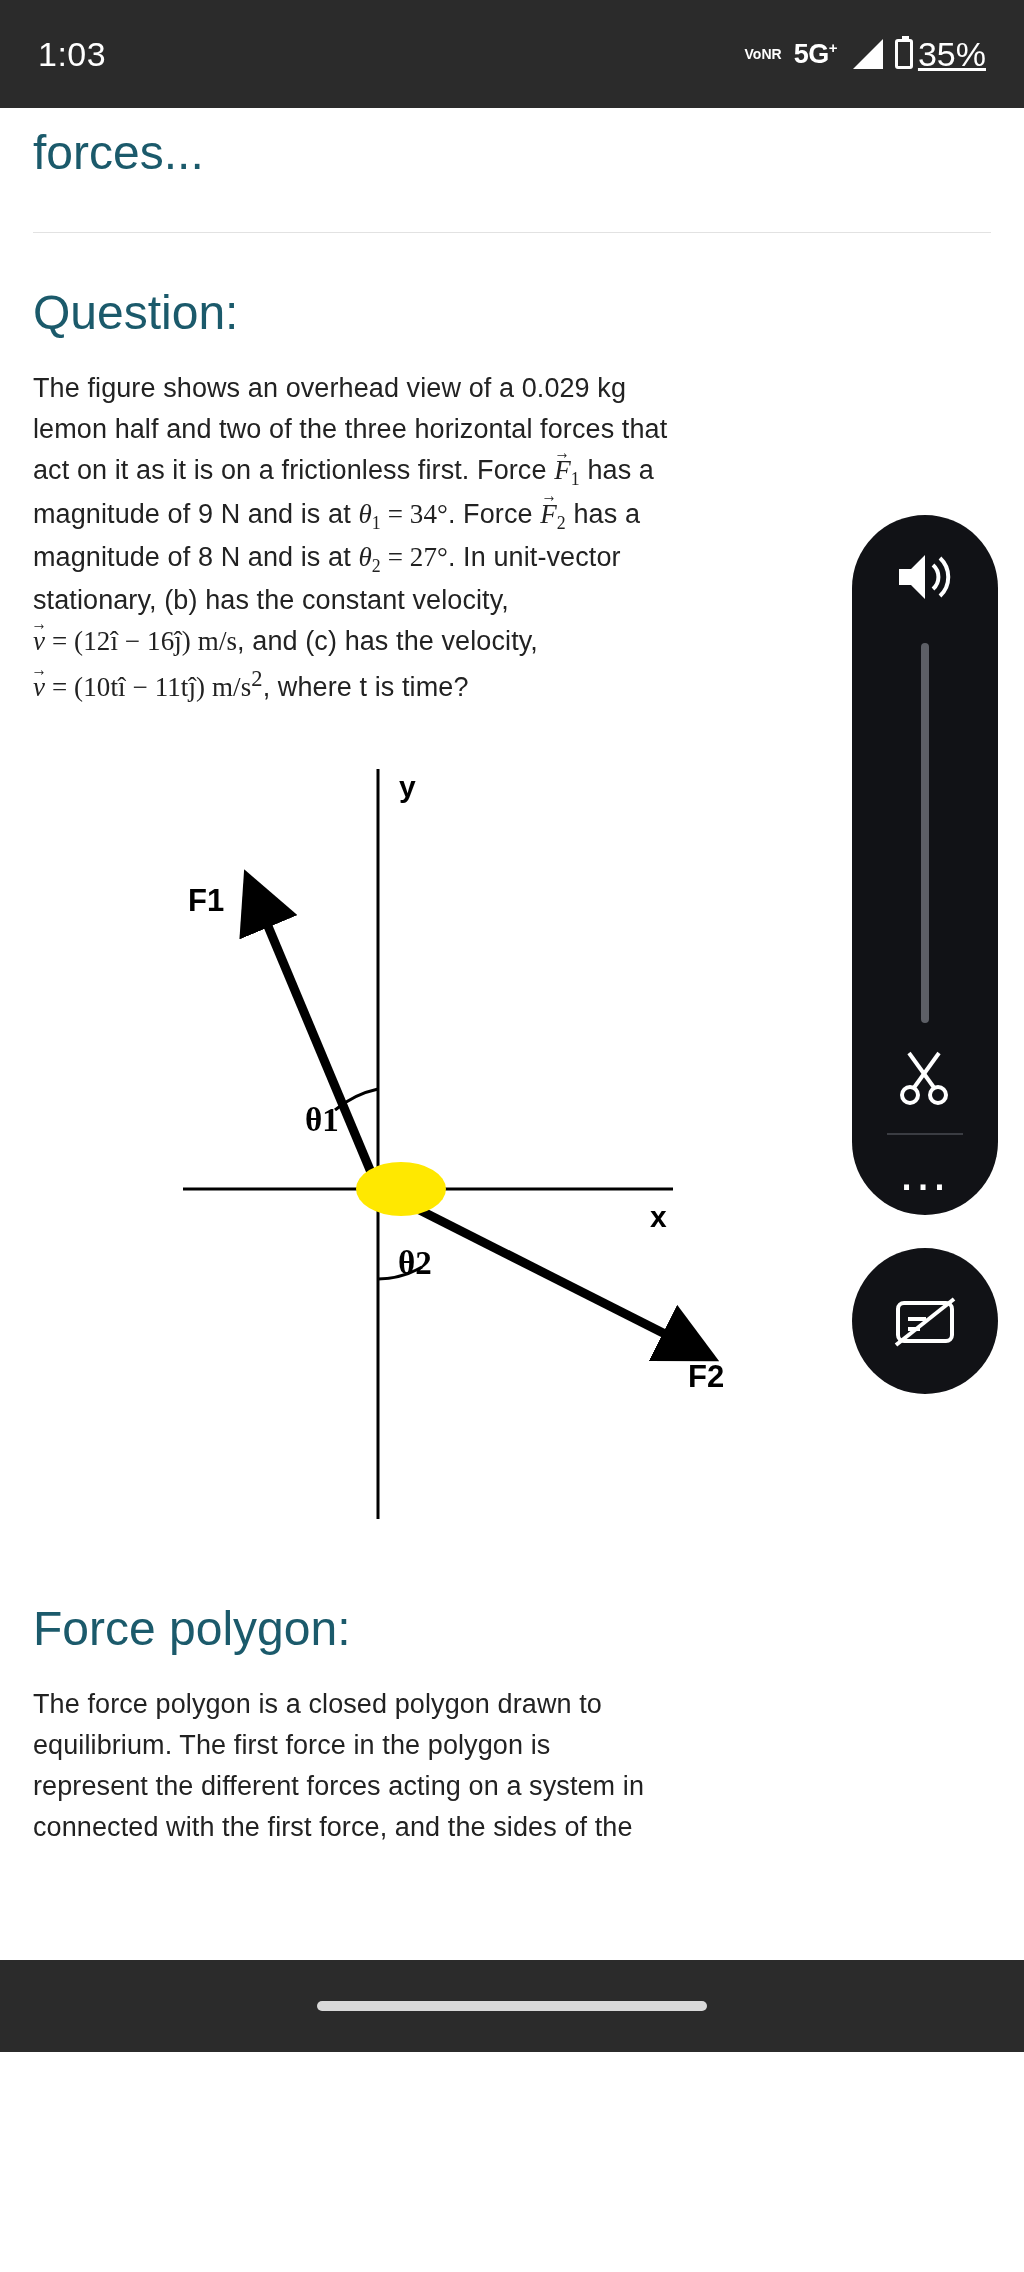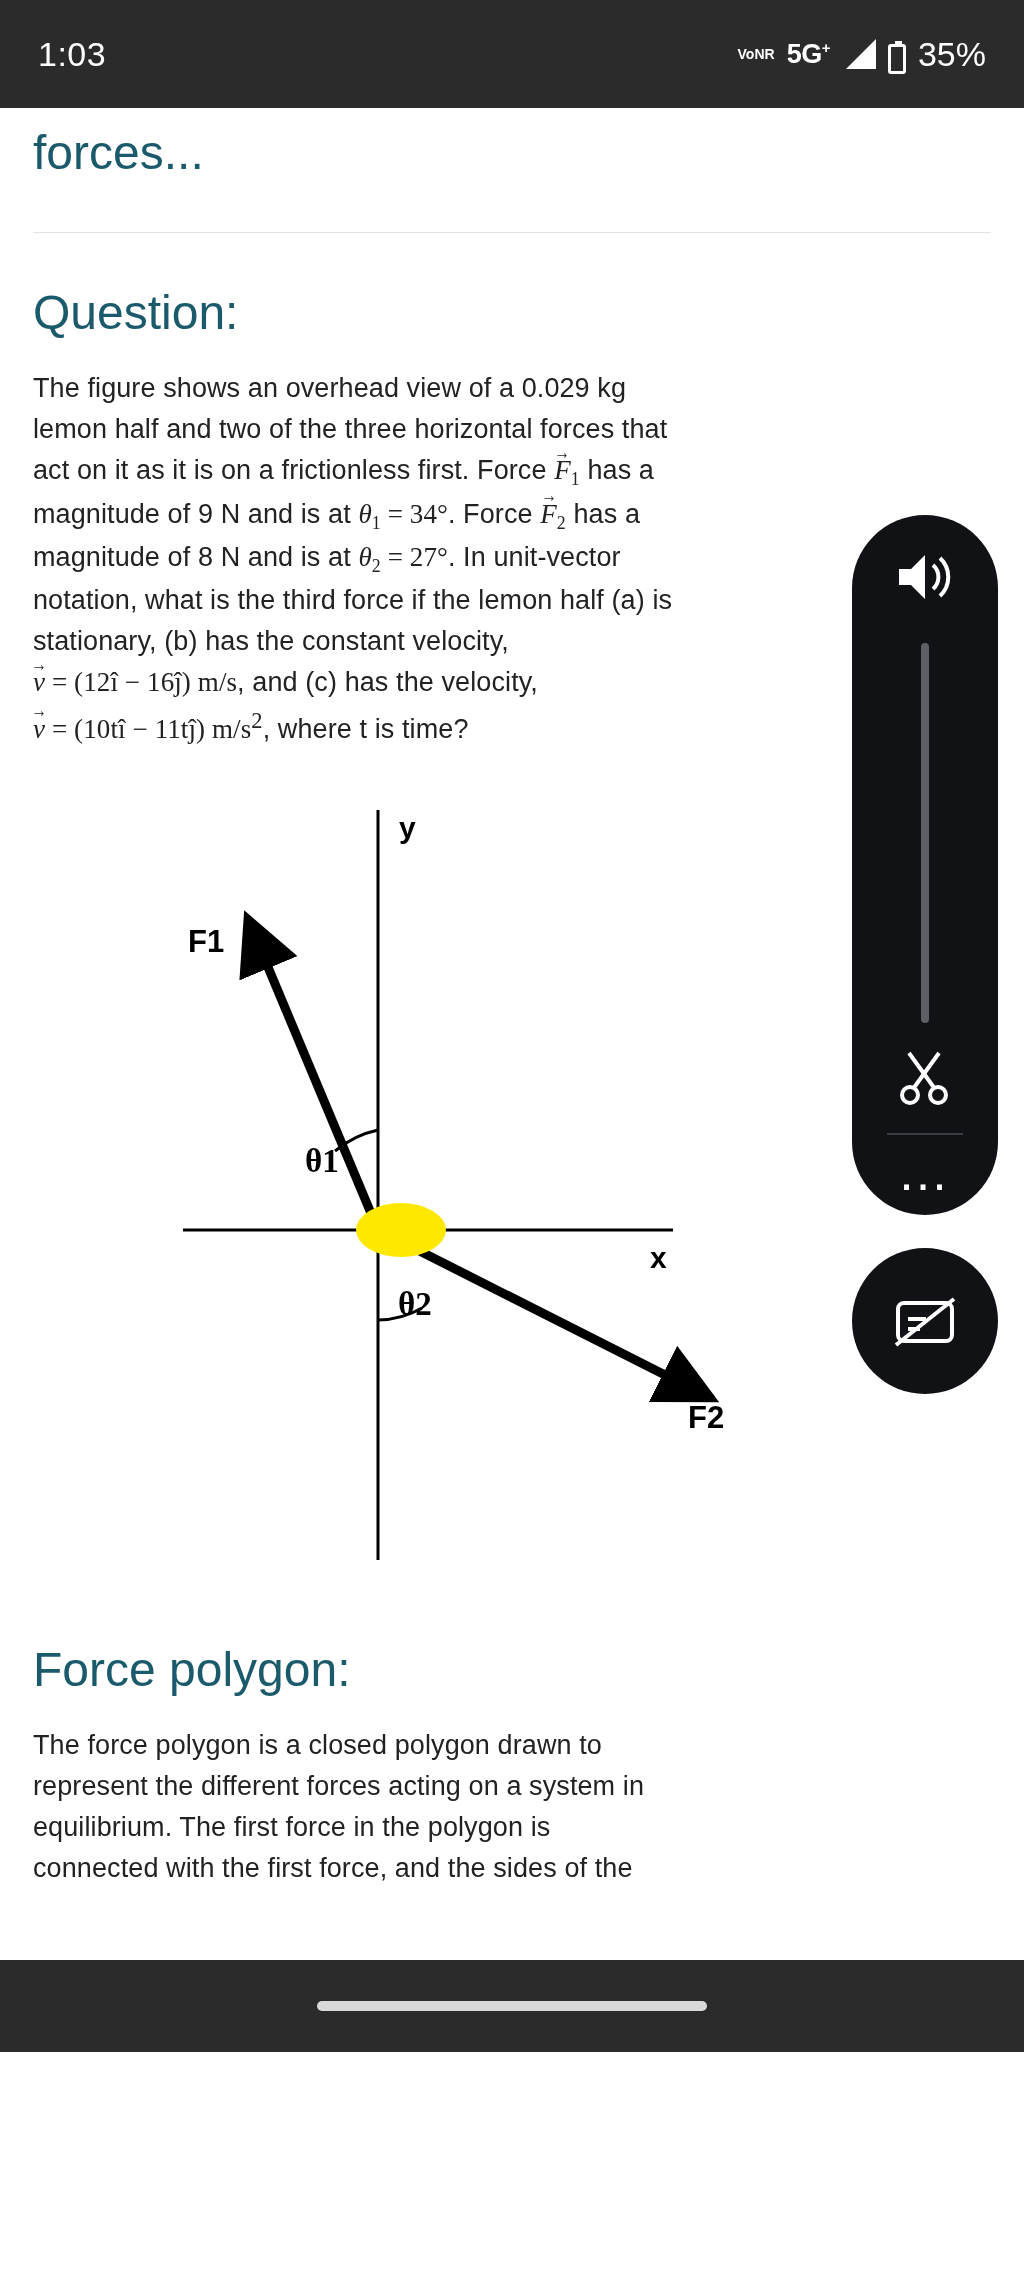--- a/index.html
+++ b/index.html
@@ -54,23 +54,24 @@
   }
   .net5g sup { font-size: 15px; vertical-align: super; }
   .signal {
     width: 0; height: 0;
     border-left: 30px solid transparent;
     border-bottom: 30px solid #ffffff;
     margin-left: 4px;
   }
   .battery {
     display: flex;
-    align-items: flex-end;
-    gap: 12px;
+    align-items: center;
+    gap: 5px;
     font-size: 34px;
+    text-decoration: underline;
   }
   .batt-icon {
     width: 18px;
     height: 30px;
     border: 3px solid #ffffff;
     border-radius: 3px;
     position: relative;
   }
   .batt-icon:after {
     content: "";
@@ -245,21 +246,20 @@
       <div>lemon half and two of the three horizontal forces that</div>
       <div>
         <span>act on it as it is on a frictionless first. Force </span><span class="mathvar vecarrow">F</span><sub class="m">1</sub><span> has a</span>
       </div>
       <div>
         <span>magnitude of 9 N and is at </span><span class="mathvar">θ</span><sub class="m">1</sub><span class="mathfont" style="font-style:normal"> = 34°</span><span>. Force </span><span class="mathvar vecarrow">F</span><sub class="m">2</sub><span> has a</span>
       </div>
       <div>
         <span>magnitude of 8 N and is at </span><span class="mathvar">θ</span><sub class="m">2</sub><span style="font-family:'Liberation Serif',serif"> = 27°</span><span>. In unit-vector</span>
       </div>
-      <div>notation, what is the third force if the lemon half (a) is</div>
       <div>stationary, (b) has the constant velocity,</div>
       <div>
         <span class="mathvar vecarrow">v</span><span class="mathfont" style="font-style:normal"> = (12î − 16ĵ) m/s</span><span>, and (c) has the velocity,</span>
       </div>
       <div>
         <span class="mathvar vecarrow">v</span><span class="mathfont" style="font-style:normal"> = (10tî − 11tĵ) m/s</span><sup style="font-family:'Liberation Serif',serif">2</sup><span>, where t is time?</span>
       </div>
     </div>
 
     <div class="figure-wrap">
@@ -286,22 +286,22 @@
         <text x="272" y="382" font-family="Liberation Serif, serif" font-size="33" font-weight="bold">θ1</text>
         <text x="365" y="525" font-family="Liberation Serif, serif" font-size="33" font-weight="bold">θ2</text>
 
         <ellipse cx="368" cy="440" rx="45" ry="27" fill="#ffe800"></ellipse>
       </svg>
     </div>
 
     <div class="section-heading">Force polygon:</div>
     <div class="body-text">
       <div>The force polygon is a closed polygon drawn to</div>
+      <div>equilibrium. The first force in the polygon is</div>
       <div>represent the different forces acting on a system in</div>
-      <div>equilibrium. The first force in the polygon is</div>
       <div>connected with the first force, and the sides of the</div>
     </div>
   </div>
 
   <div class="fade-bottom"></div>
 
   <div class="float-panel">
     <svg width="64" height="56" viewBox="0 0 64 56">
       <polygon points="6,20 18,20 32,6 32,50 18,36 6,36" fill="#ffffff"></polygon>
       <path d="M40 16 a16 16 0 0 1 0 24" stroke="#ffffff" stroke-width="4" fill="none"></path>

